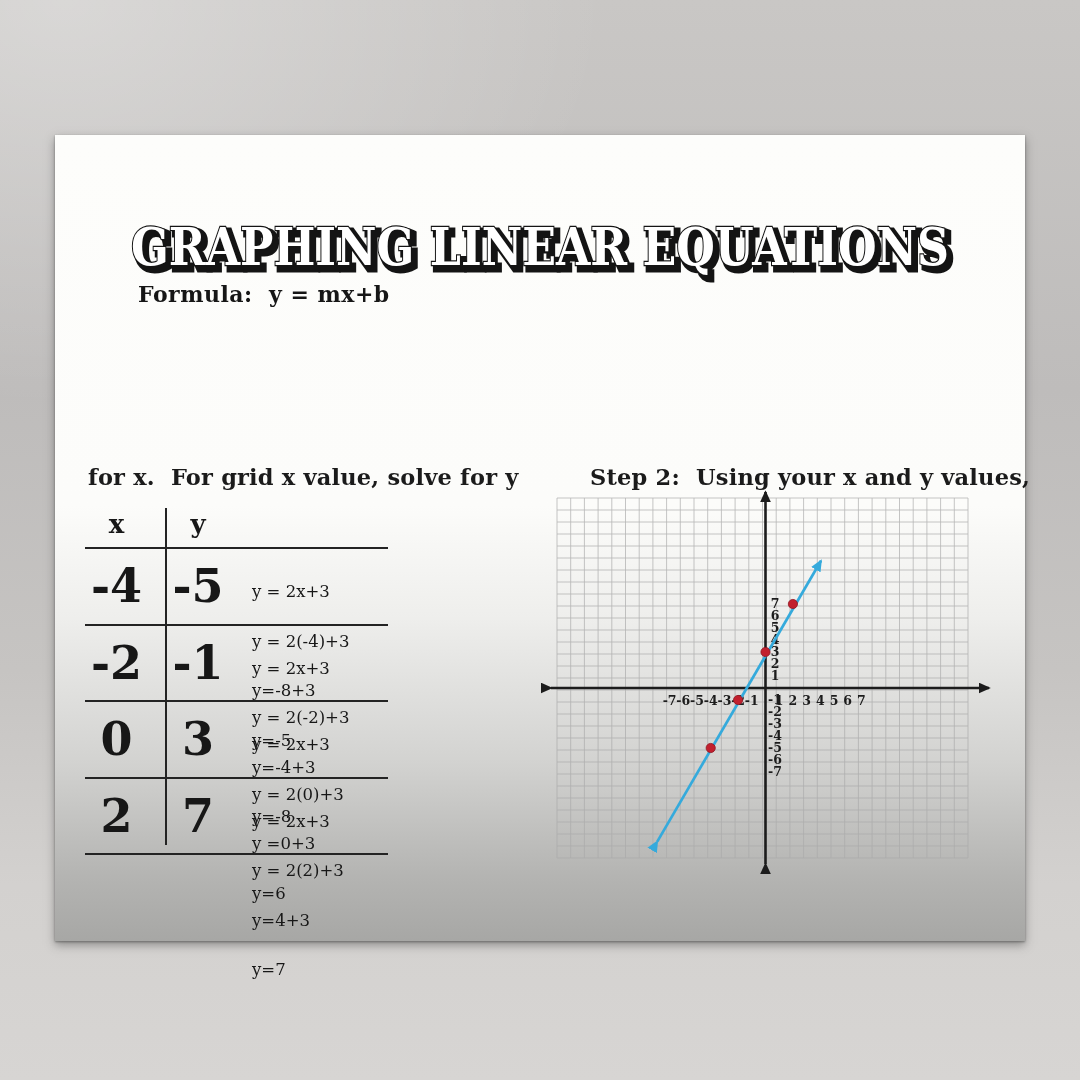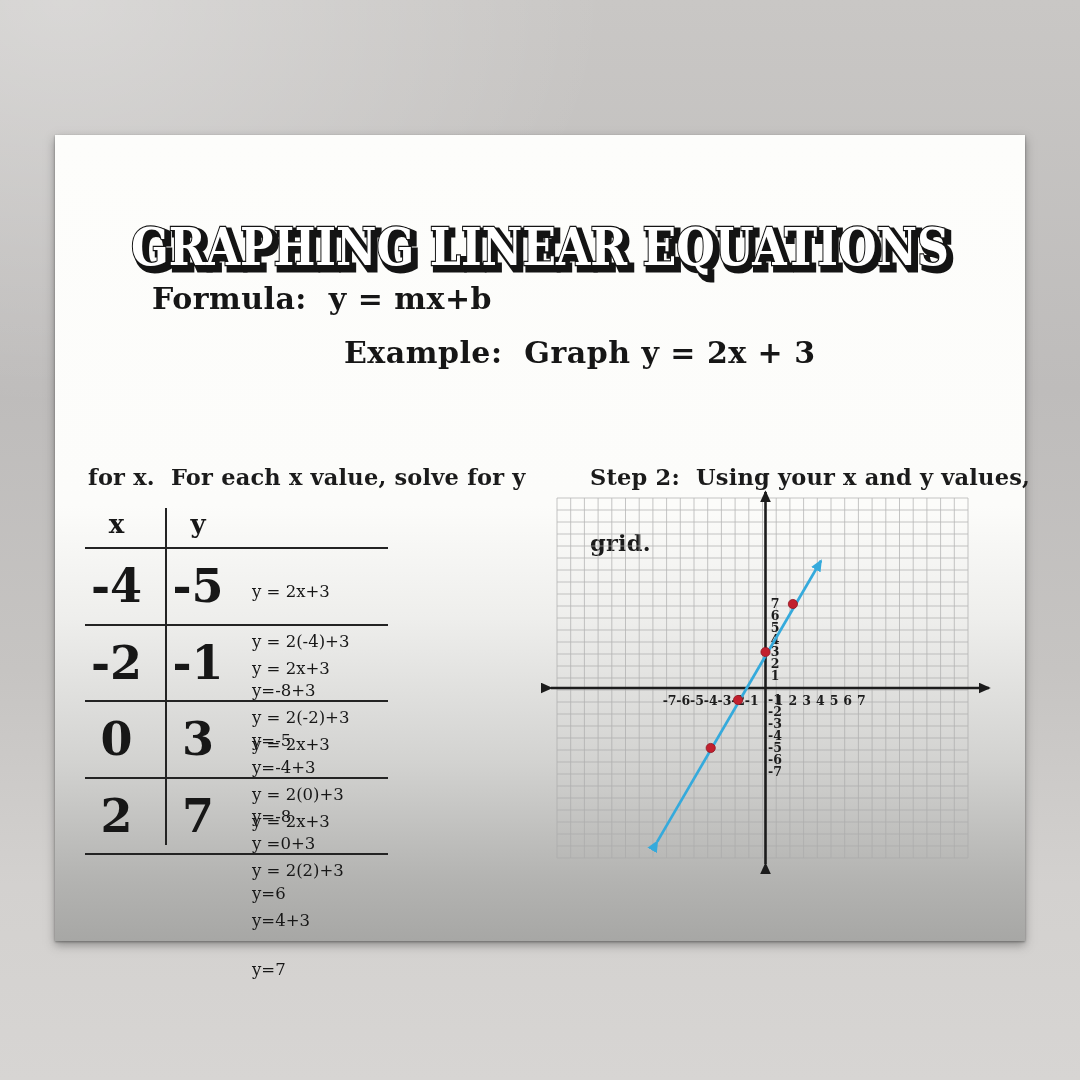--- a/index.html
+++ b/index.html
@@ -14,21 +14,21 @@
   .poster{
     position:absolute;left:55px;top:135px;width:970px;height:806px;
     background:linear-gradient(180deg,#fdfdfb 0%,#fcfcfa 46%,#eeeeec 60%,#d2d2d0 78%,#b4b4b2 92%,#a7a7a5 100%);
     box-shadow:0 4px 9px rgba(70,70,70,0.50), 0 1px 2px rgba(40,40,40,0.45);
   }
   .title-svg{position:absolute;left:0;top:72px;width:970px;height:84px;overflow:visible;}
   .title-back{font-family:"DejaVu Serif",serif;font-weight:bold;font-size:53px;
     fill:#141414;stroke:#141414;stroke-width:7;}
   .title-front{font-family:"DejaVu Serif",serif;font-weight:bold;font-size:53px;
     fill:#ffffff;stroke:#141414;stroke-width:2.4;paint-order:stroke;}
-  .formula-line{position:absolute;left:97px;top:146px;font-size:30px;font-weight:bold;
+  .formula-line{position:absolute;left:83px;top:146px;font-size:22px;font-weight:bold;
     color:#161616;white-space:pre;letter-spacing:0.5px;}
   .example-line{position:absolute;left:289px;top:200px;font-size:30px;font-weight:bold;
     color:#161616;white-space:pre;letter-spacing:0.5px;}
   .step{position:absolute;top:287px;font-size:22.5px;font-weight:bold;color:#1b1b1b;
     line-height:22px;white-space:pre;letter-spacing:0.2px;}
   .step1{left:33px;}
   .step2{left:535px;}
   
   .tchart{position:absolute;left:30px;top:372px;width:303px;color:#171717;}
   .tchart .vdivider{position:absolute;left:80px;top:1px;width:2px;height:337px;background:#232323;}
@@ -50,29 +50,27 @@
 
 <div class="poster">
 
   <svg class="title-svg" viewBox="0 0 970 84">
     <text class="title-back" x="489" y="62" text-anchor="middle" textLength="818" lengthAdjust="spacingAndGlyphs">GRAPHING LINEAR EQUATIONS</text>
     <text class="title-front" x="485" y="58" text-anchor="middle" textLength="818" lengthAdjust="spacingAndGlyphs">GRAPHING LINEAR EQUATIONS</text>
   </svg>
 
   <div class="formula-line">Formula:  y = mx+b</div>
 
-  <div class="example-line">Example:  Graph y = 2x + 3</div>
 
   <div class="step step1">
-    <div>for x.  For each x value, solve for y</div>
+    <div>for x.  For grid x value, solve for y</div>
   </div>
 
   <div class="step step2">
     <div>Step 2:  Using your x and y values,</div>
-    <div>grid.</div>
   </div>
 
   <div class="tchart">
     <div class="vdivider"></div>
     <div class="thead">
       <div class="hx">x</div>
       <div class="hy">y</div>
     </div>
 
     <div class="trow">

